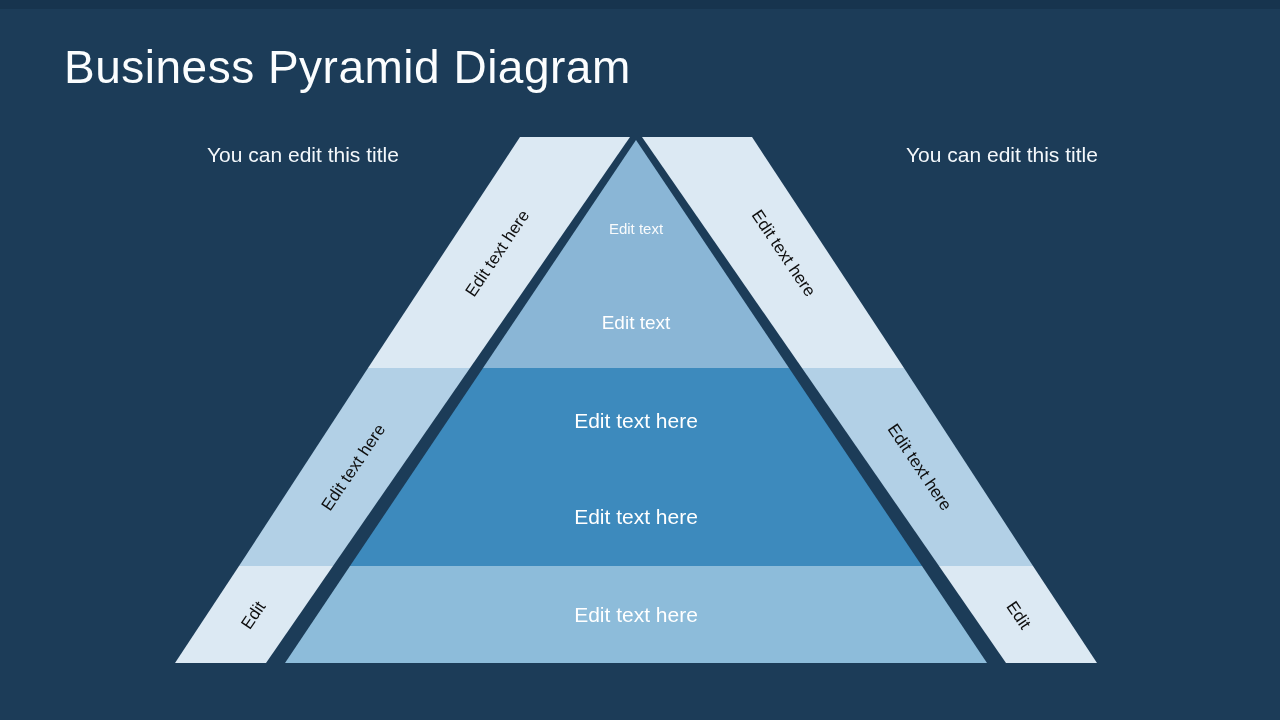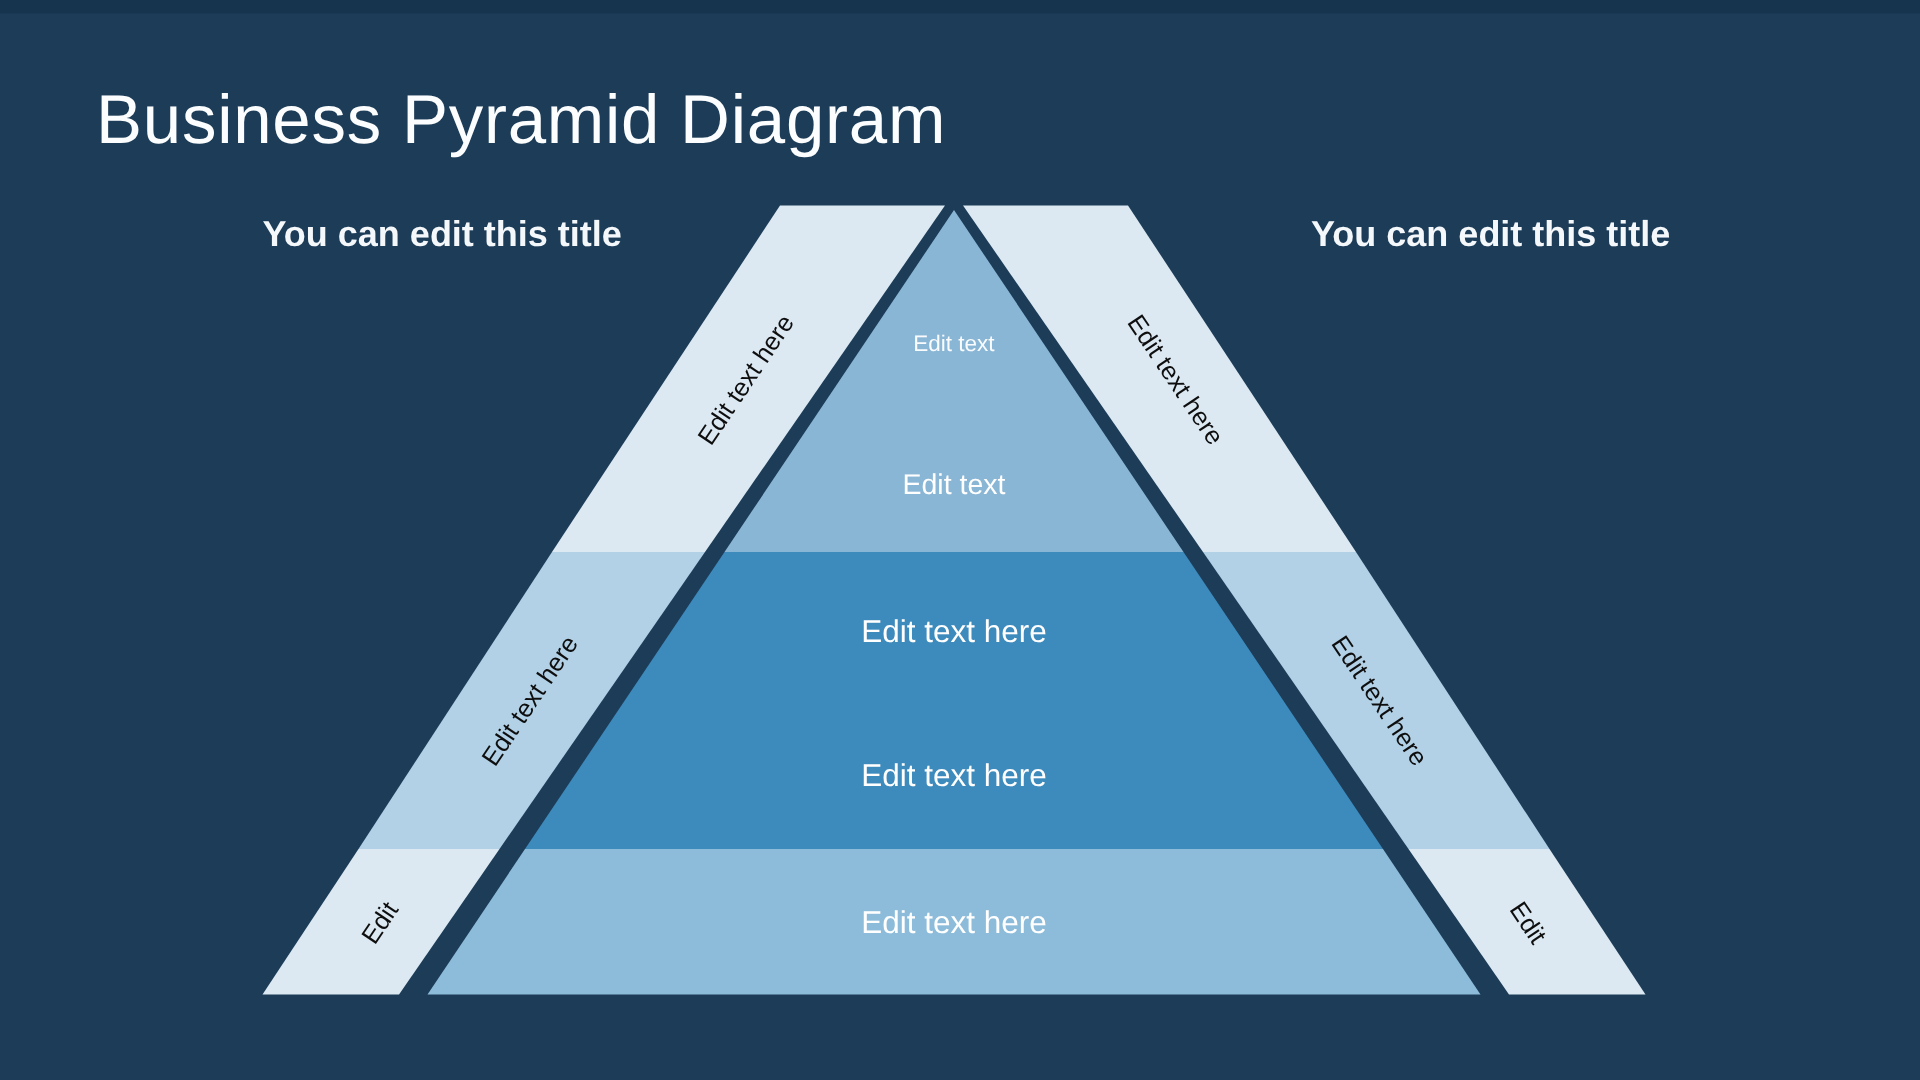--- a/index.html
+++ b/index.html
@@ -16,36 +16,37 @@
   }
   .slide svg {
     position: absolute;
     top: 0;
     left: 0;
     display: block;
   }
   .slide-title {
     position: absolute;
     left: 64px;
-    top: 52px;
+    top: 40px;
     margin: 0;
     font-size: 46px;
     font-weight: 300;
     letter-spacing: 0.5px;
     color: #fbfdfe;
     font-family: "Liberation Sans", sans-serif;
     white-space: nowrap;
   }
   .caption {
     position: absolute;
     top: 143px;
-    font-size: 24px;
-    font-weight: 700;
+    font-size: 21px;
+    font-weight: 400;
     color: #f4f8fb;
     white-space: nowrap;
+    margin-left: 32px;
   }
   .caption-left  { left: 175px; }
   .caption-right { left: 874px; }
   .pyr-text {
     fill: #ffffff;
     text-anchor: middle;
     font-family: "Liberation Sans", sans-serif;
   }
   .ribbon-text {
     fill: #0e0e0e;

